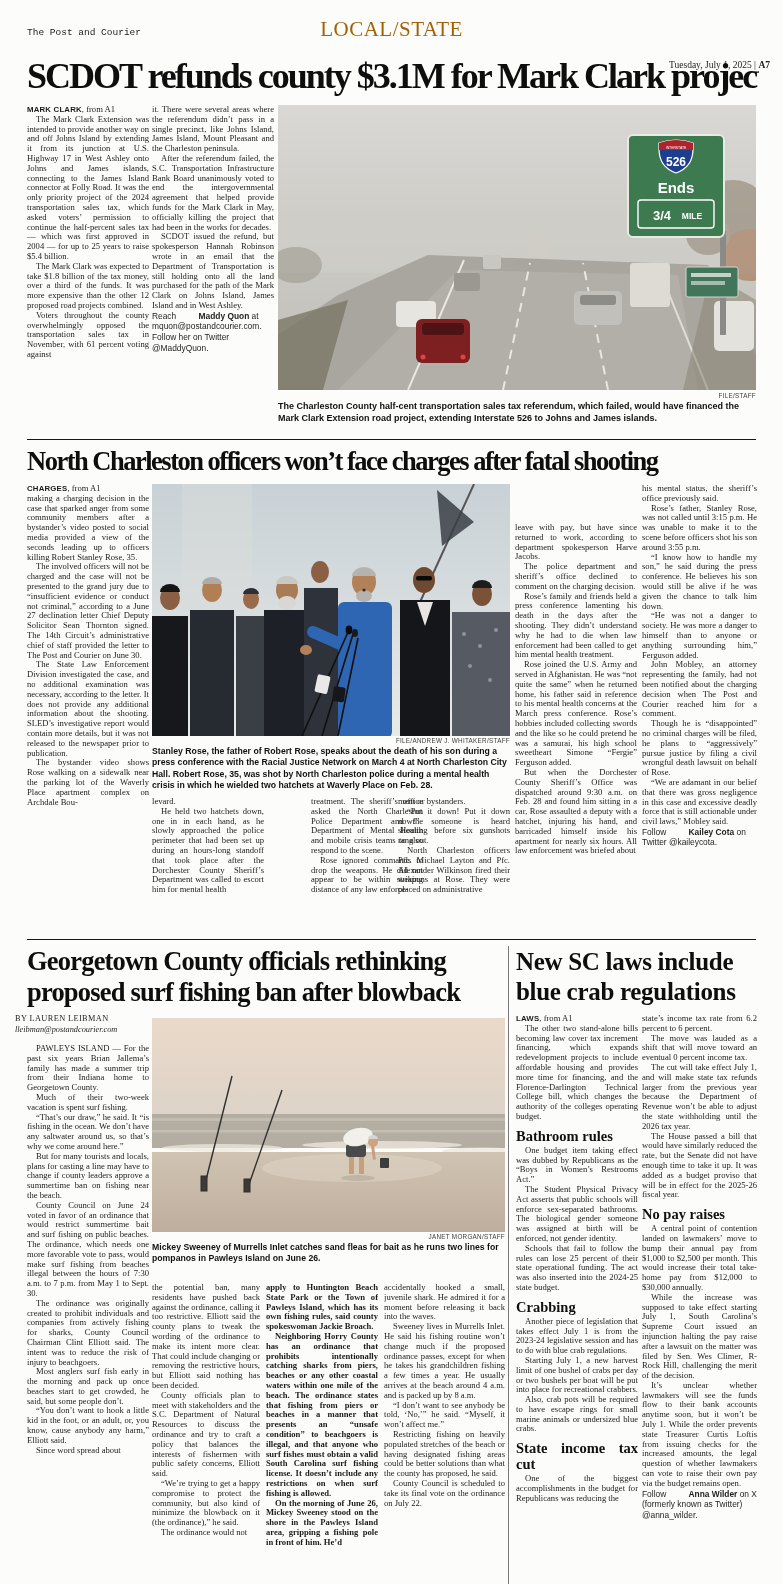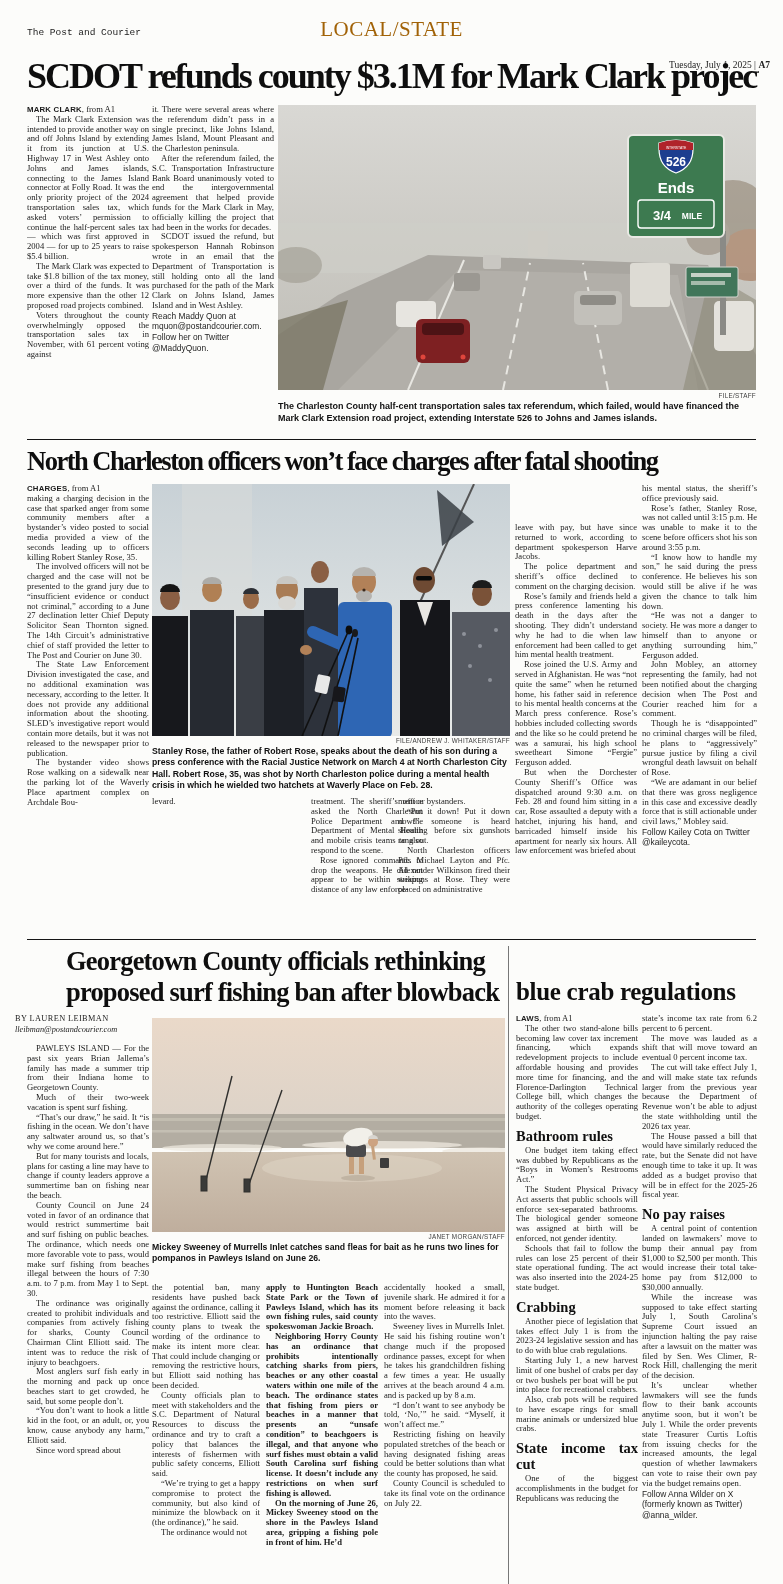--- a/index.html
+++ b/index.html
@@ -8,32 +8,32 @@
   .abs{position:absolute;}
   
   .mast-paper{left:27px;top:27px;font-size:9.5px;color:#222;font-family:Liberation Mono, monospace;}
   .mast-section{left:0;top:17px;width:783px;text-align:center;font-size:21px;letter-spacing:.5px;color:#a16207;}
   .mast-date{left:464px;top:27px;width:306px;text-align:right;font-size:9.5px;color:#222;margin-top:33px;}
   .mast-date b{font-weight:700;}
   
   .headline{font-family:"Liberation Serif",serif;font-weight:700;color:#0e0e0e;overflow:hidden;}
   #h-a1{left:27px;top:55px;width:732px;font-size:36px;letter-spacing:-2px;white-space:nowrap;}
   #h-a2{left:27px;top:446px;width:732px;font-size:26.5px;letter-spacing:-1.5px;white-space:nowrap;}
-  #h-a3{left:27px;top:946px;width:480px;font-size:26.5px;letter-spacing:-.8px;line-height:31px;margin-left:39px;}
+  #h-a3{left:27px;top:946px;width:480px;font-size:26.5px;letter-spacing:-.8px;line-height:31px;}
   #h-a4{left:516px;top:947px;width:244px;font-size:25px;letter-spacing:-.3px;line-height:30px;}
   
   .bodycol{position:absolute;font-size:8.6px;line-height:9.8px;text-align:justify;overflow:hidden;color:#1b1b1b;}
   .bodycol p{margin:0;}
   .blk-p{text-indent:9px;}
   .blk-c{text-indent:0;}
   .blk-tag{margin:0 0 9px 0;}
   .blk-tag b{font-family:"Liberation Sans",sans-serif;font-weight:700;font-size:7.8px;letter-spacing:.2px;}
   .blk-sig{font-family:"Liberation Sans",sans-serif;font-size:8.4px;line-height:10.6px;margin-top:10px;
            text-align:left;color:#1e1e1e;}
-  .blk-sig b{font-weight:400;}
+  .blk-sig b{font-weight:700;margin-left:20px;}
   h3.blk-h{font-family:"Liberation Serif",serif;font-weight:700;font-size:14.5px;line-height:16px;
            margin:6px 0 2px 0;color:#101010;}
   
   .caption{position:absolute;font-family:"Liberation Sans",sans-serif;font-weight:700;color:#111;text-align:left;}
   #cap-a1{left:278px;top:401px;width:478px;font-size:9px;line-height:11.8px;}
   #cap-a2{left:152px;top:746px;width:358px;font-size:8.7px;line-height:11.3px;}
   #cap-a3{left:152px;top:1242px;width:353px;font-size:8.7px;line-height:11.3px;}
   .credit{position:absolute;font-family:"Liberation Sans",sans-serif;font-size:6.3px;letter-spacing:.3px;
           color:#3c3c3c;text-align:right;}
   #cred-a1{left:278px;top:392px;width:478px;}
@@ -209,20 +209,21 @@
       <ellipse cx="203" cy="149" rx="3" ry="4" fill="#1a1a1a"></ellipse>
       <rect x="166" y="190" width="13" height="18" rx="2" fill="#e8e8e8" transform="rotate(12 166 190)"></rect>
       <rect x="182" y="202" width="12" height="15" rx="2" fill="#17171b" transform="rotate(8 182 202)"></rect>
     </g>
   </svg>
   <div class="credit" id="cred-a2">FILE/ANDREW J. WHITAKER/STAFF</div>
   <div class="caption" id="cap-a2">Stanley Rose, the father of Robert Rose, speaks about the death of his son during a press conference with the Racial Justice Network on March 4 at North Charleston City Hall. Robert Rose, 35, was shot by North Charleston police during a mental health crisis in which he wielded two hatchets at Waverly Place on Feb. 28.</div>
 
   <div class="bodycol" style="left:152px;top:797px;width:112px;height:139px;">
       <p class="blk-c">levard.</p>
+      <p class="blk-p">He held two hatchets down, one in in each hand, as he slowly approached the police perimeter that had been set up during an hours-long standoff that took place after the Dorchester County Sheriff’s Department was called to escort him for mental health</p>
     </div>
   <div class="bodycol" style="left:286px;top:797px;width:112px;height:139px;margin-left:25px;">
       <p class="blk-c">treatment. The sheriff’s office asked the North Charleston Police Department and the Department of Mental Health and mobile crisis teams to also respond to the scene.</p>
       <p class="blk-p">Rose ignored commands to drop the weapons. He did not appear to be within striking distance of any law enforce-</p>
     </div>
   <div class="bodycol" style="left:398px;top:797px;width:112px;height:139px;">
       <p class="blk-c">ment or bystanders.</p>
       <p class="blk-p">“Put it down! Put it down now!” someone is heard shouting before six gunshots rang out.</p>
       <p class="blk-p">North Charleston officers Pfc. Michael Layton and Pfc. Alexander Wilkinson fired their weapons at Rose. They were placed on administrative</p>
     </div>
@@ -323,21 +324,21 @@
     </div>
   <div class="bodycol" style="left:384px;top:1283px;width:121px;height:301px;">
       <p class="blk-c">accidentally hooked a small, juvenile shark. He admired it for a moment before releasing it back into the waves.</p>
       <p class="blk-p">Sweeney lives in Murrells Inlet. He said his fishing routine won’t change much if the proposed ordinance passes, except for when he takes his grandchildren fishing a few times a year. He usually arrives at the beach around 4 a.m. and is packed up by 8 a.m.</p>
       <p class="blk-p">“I don’t want to see anybody be told, ‘No,’” he said. “Myself, it won’t affect me.”</p>
       <p class="blk-p">Restricting fishing on heavily populated stretches of the beach or having designated fishing areas could be better solutions than what the county has proposed, he said.</p>
       <p class="blk-p">County Council is scheduled to take its final vote on the ordinance on July 22.</p>
     </div>
 
   <div class="abs headline" id="h-a4">
-    <br>
+    <span>New SC laws include</span><br>
     <span>blue crab regulations</span>
   </div>
   <div class="bodycol" style="left:516px;top:1014px;width:122px;height:570px;">
       <p class="blk-tag"><b>LAWS</b>, from A1</p>
       <p class="blk-p">The other two stand-alone bills becoming law cover tax increment financing, which expands redevelopment projects to include affordable housing and provides more time for financing, and the Florence-Darlington Technical College bill, which changes the authority of the colleges operating budget.</p>
       <h3 class="blk-h">Bathroom rules</h3>
       <p class="blk-p">One budget item taking effect was dubbed by Republicans as the “Boys in Women’s Restrooms Act.”</p>
       <p class="blk-p">The Student Physical Privacy Act asserts that public schools will enforce sex-separated bathrooms. The biological gender someone was assigned at birth will be enforced, not gender identity.</p>
       <p class="blk-p">Schools that fail to follow the rules can lose 25 percent of their state operational funding. The act was also inserted into the 2024-25 state budget.</p>
       <h3 class="blk-h">Crabbing</h3>

